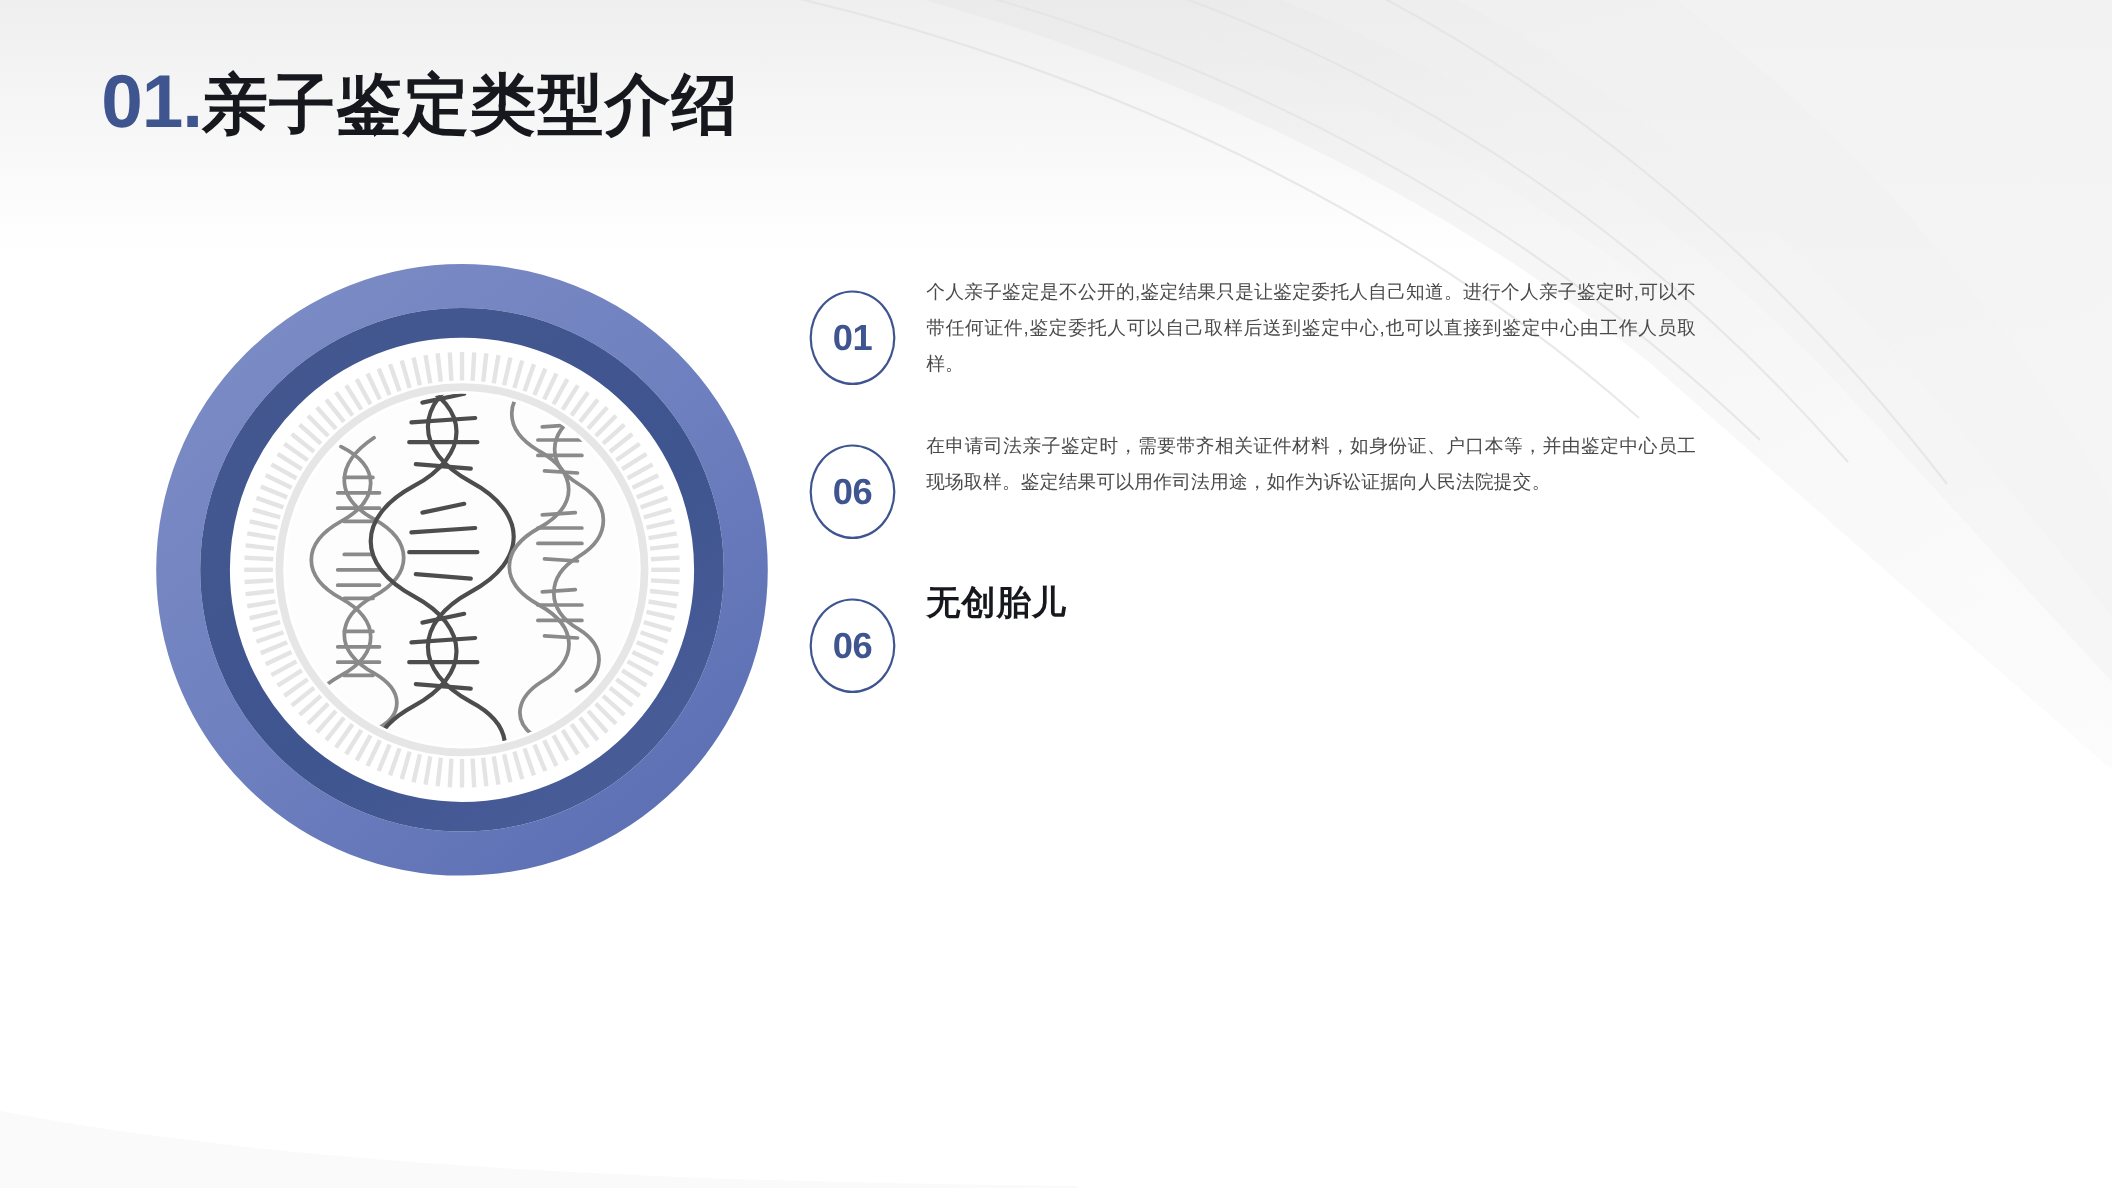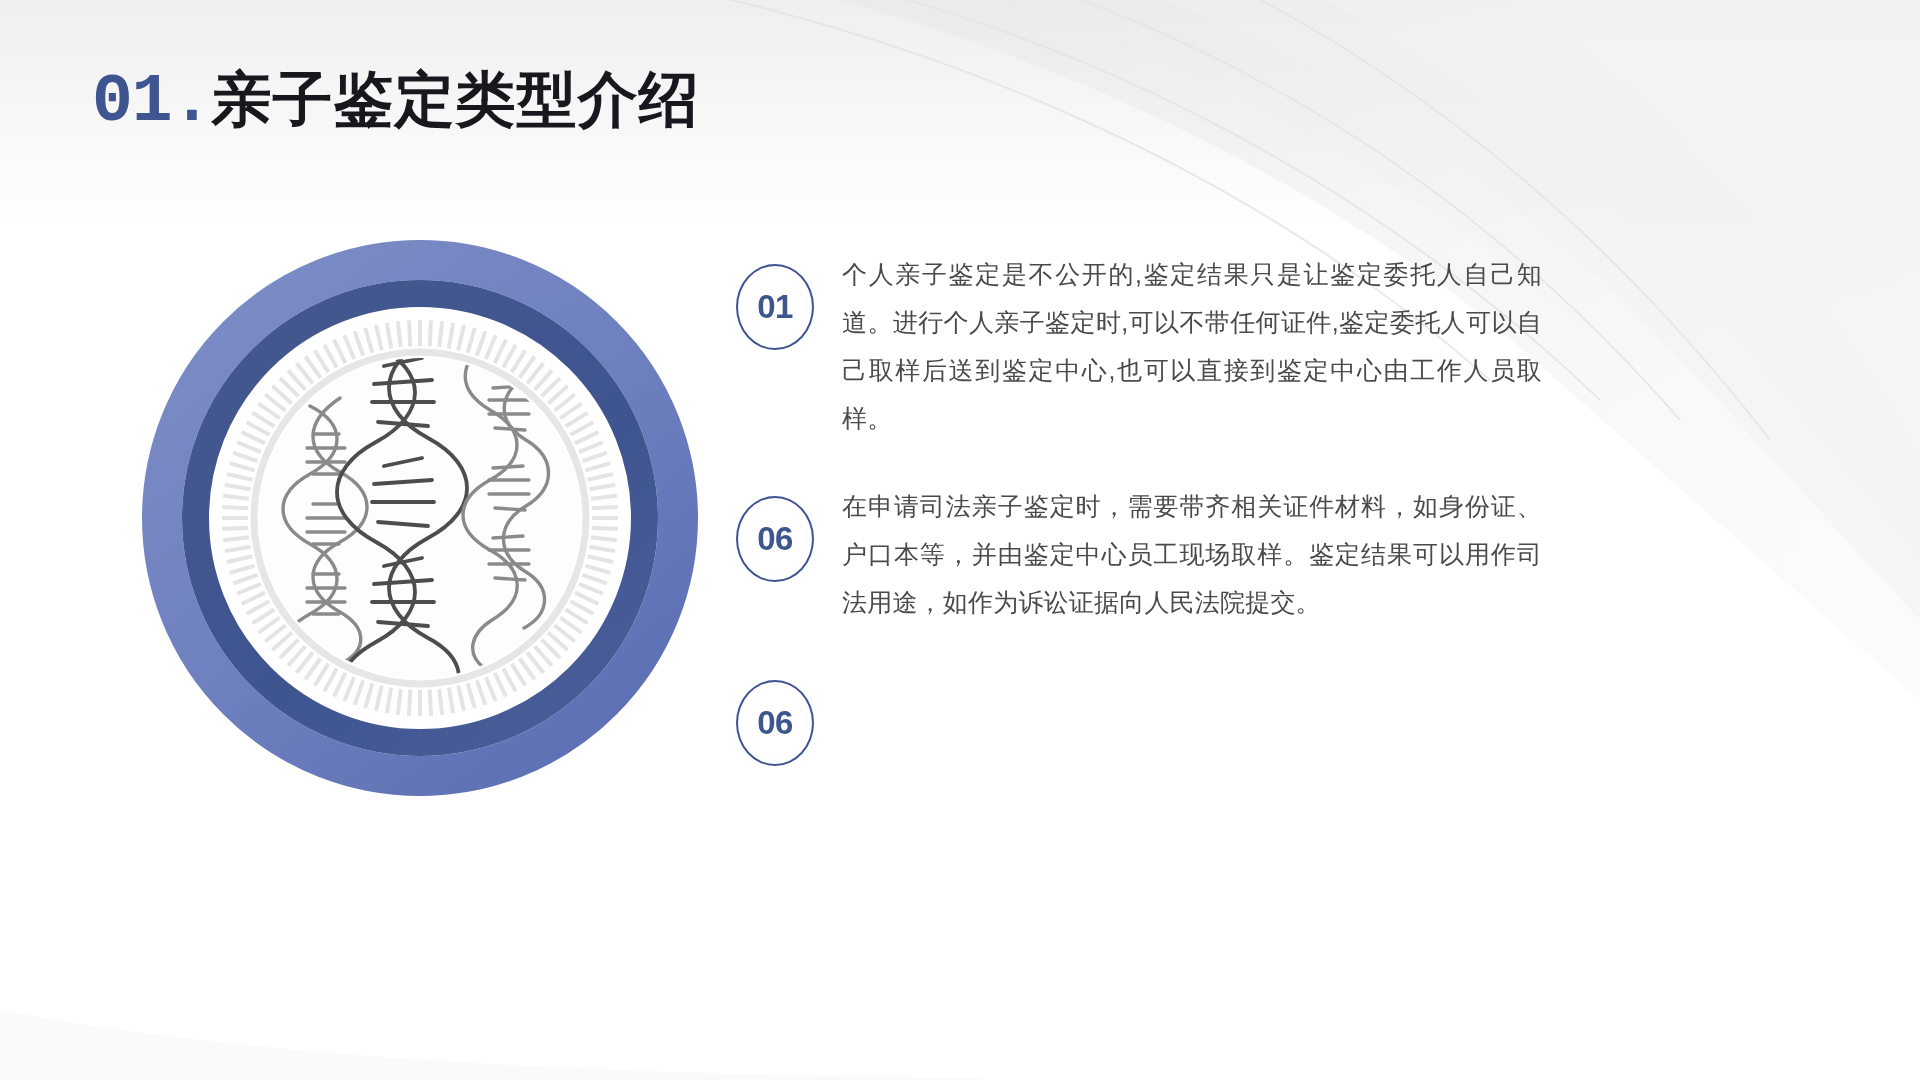--- a/index.html
+++ b/index.html
@@ -19,26 +19,25 @@
     left: 0; top: 0;
     width: 1920px; height: 1080px;
     z-index: 0;
     pointer-events: none;
   }
 
   
   #slide-header {
     position: absolute;
     left: 92px;
-    top: 68px;
+    top: 58px;
     z-index: 3;
     display: flex;
     align-items: baseline;
     white-space: nowrap;
-    font-family: Liberation Mono, monospace;
   }
   #title-number {
     font-size: 68px;
     font-weight: bold;
     color: #3f5590;
     letter-spacing: -1px;
     line-height: 1;
   }
   #title-text {
     font-size: 60px;
@@ -104,21 +103,21 @@
 
   .item-heading {
     font-size: 31px;
     font-weight: bold;
     color: #16181d;
     letter-spacing: 1px;
     line-height: 1.15;
     margin-bottom: 12px;
   }
   .item-text {
-    font-size: 25px;
+    font-size: 17px;
     color: #4a4a4a;
     line-height: 1.92;
     letter-spacing: 0.2px;
     max-width: 700px;
     text-align: justify;
   }
 </style>
 </head>
 <body>
 
@@ -355,16 +354,17 @@
       <div class="item-text">在申请司法亲子鉴定时，需要带齐相关证件材料，如身份证、户口本等，并由鉴定中心员工现场取样。鉴定结果可以用作司法用途，如作为诉讼证据向人民法院提交。</div>
     </div>
   </div>
 
   <div class="content-item">
     <div class="badge">
       <div class="badge-ring"></div>
       <div class="badge-num">06</div>
     </div>
     <div class="item-body">
+      <div class="item-heading">无创胎儿</div>
     </div>
   </div>
 
 </div>
 
 </body></html>

